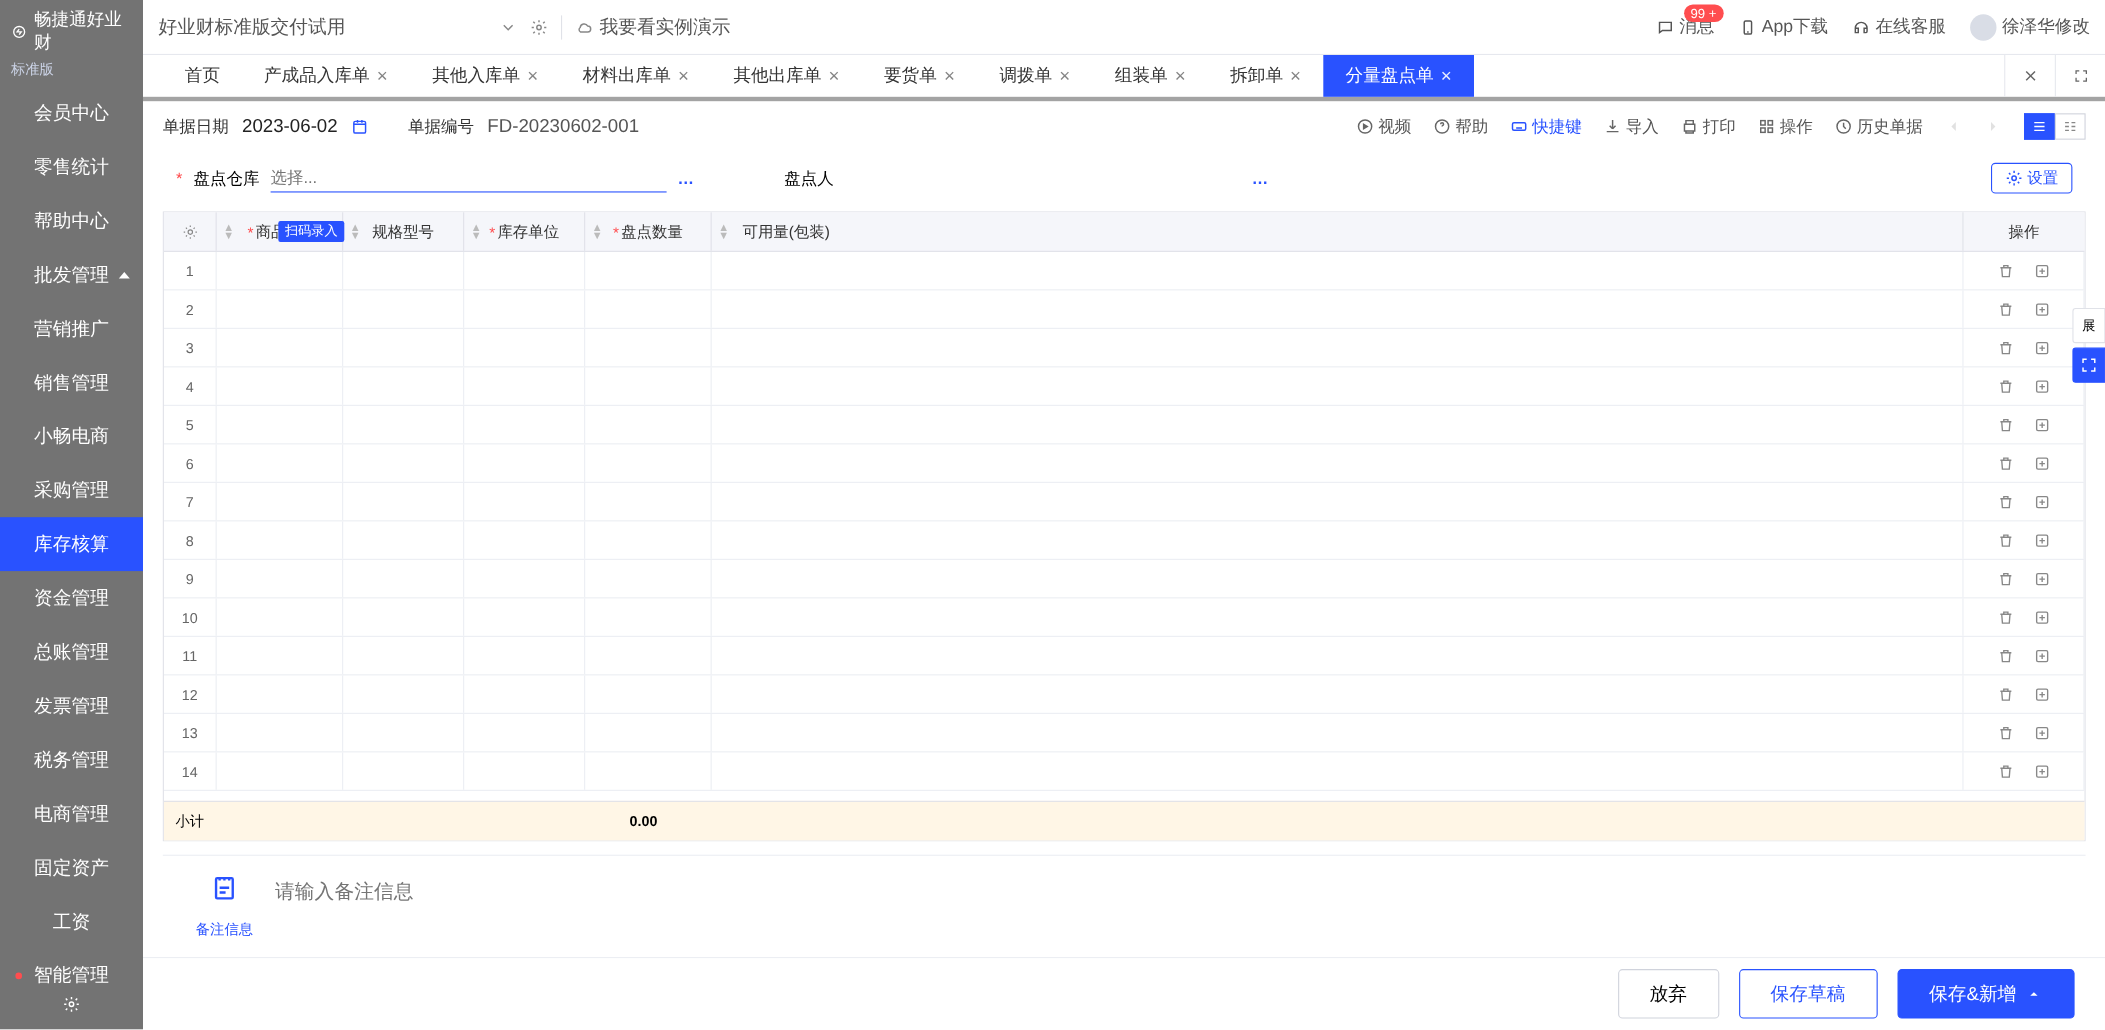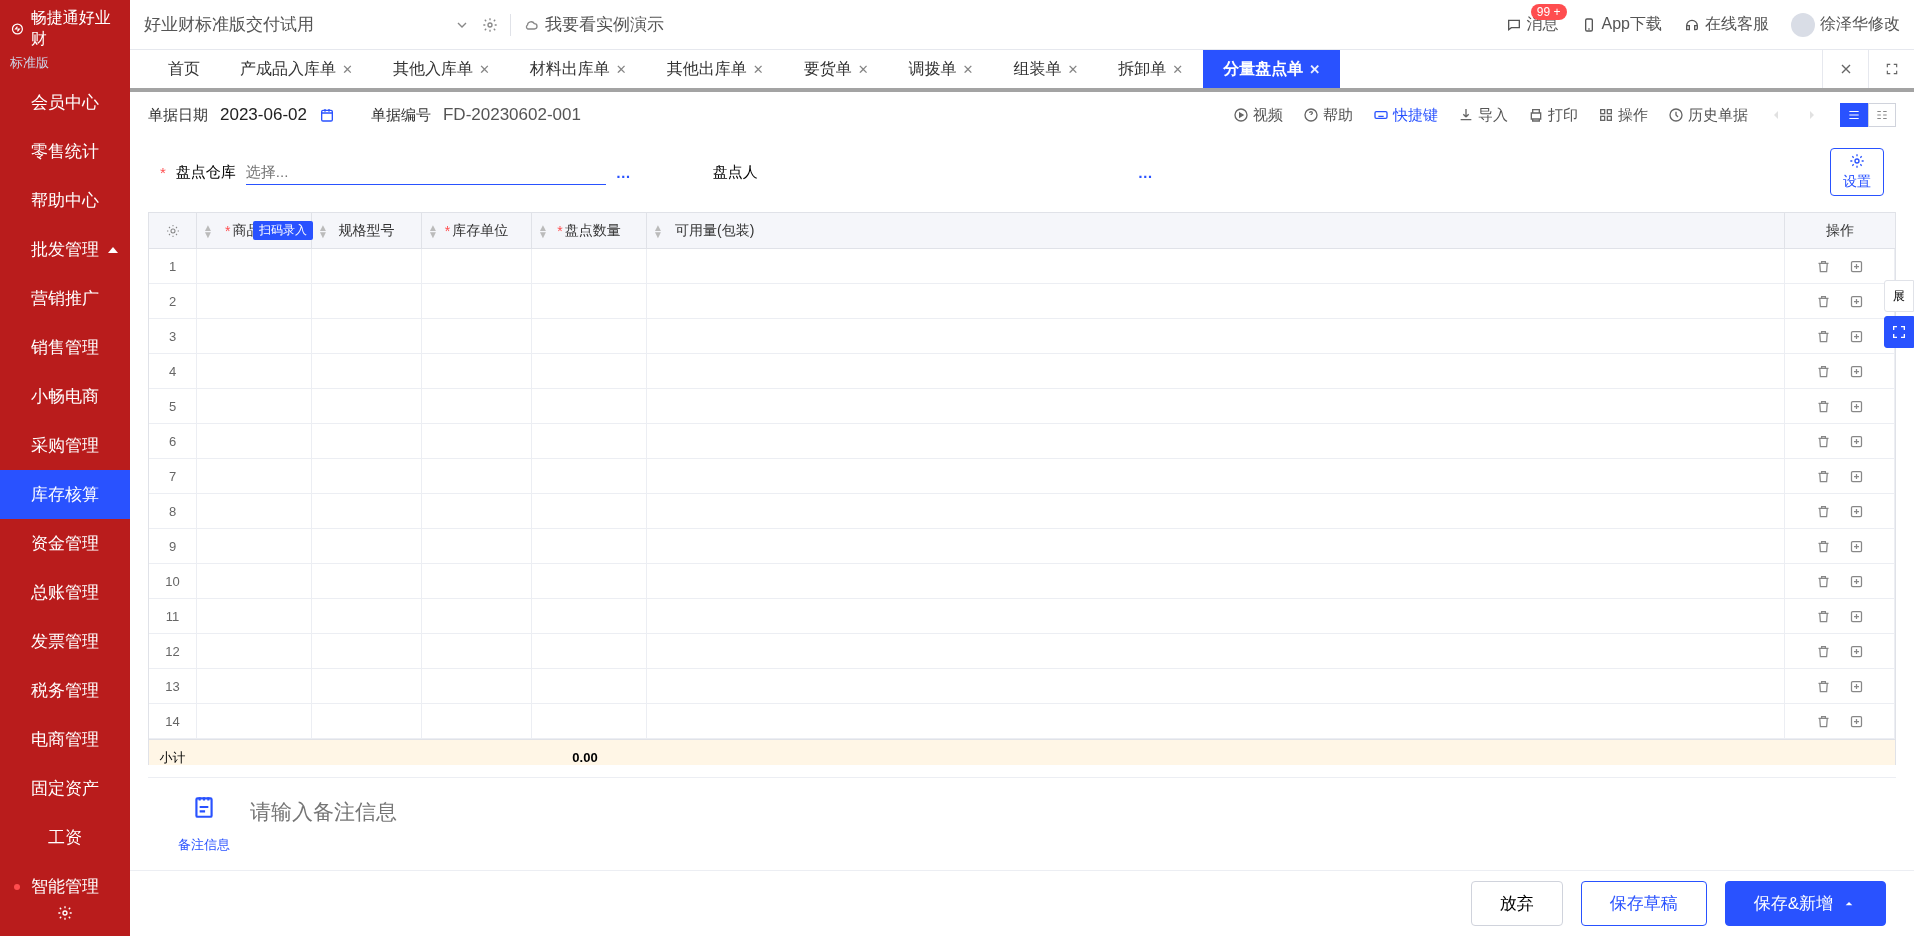--- a/index.html
+++ b/index.html
@@ -1,19 +1,19 @@
 <!DOCTYPE html>
 <html><head>
 <meta charset="utf-8">
 <style>
 * { margin:0; padding:0; box-sizing:border-box; font-family:"Microsoft YaHei",-apple-system,BlinkMacSystemFont,sans-serif; }
 body { width:1914px; height:936px; overflow:hidden; background:#fff; display:flex; }
 
 
-.sidebar { width:130px; height:100%; background:#b91c1c; color:#fff; display:flex; flex-direction:column; font-size:17px; }
+.sidebar { width:130px; height:100%; background:#737373; color:#fff; display:flex; flex-direction:column; font-size:17px; }
 .sidebar-logo { display:flex; align-items:center; gap:6px; padding:8px 10px; font-size:16px; font-weight:500; }
 .sidebar-logo-sub { font-size:13px; color:#cbd3e6; padding:0 10px 6px; margin-top:-4px; }
 .sidebar-menu { flex:1; overflow-y:auto; }
 .sidebar-item { height:49px; display:flex; align-items:center; justify-content:center; cursor:pointer; position:relative;text-align:right; }
 .sidebar-item.active { background:#2952ff; }
 .sidebar-item.has-child::after { content:""; border-left:5px solid transparent; border-right:5px solid transparent; border-bottom:6px solid #fff; position:absolute; right:12px; }
 .sidebar-item .dot { width:6px; height:6px; border-radius:50%; background:#ff4d4f; position:absolute; left:14px; }
 .sidebar-gear { text-align:center; padding:10px 0; }
 
 
@@ -26,21 +26,21 @@
 .demo-link { display:flex; align-items:center; gap:6px; cursor:pointer; }
 .top-spacer { flex:1; }
 .top-actions { display:flex; align-items:center; gap:22px; font-size:16px; }
 .top-actions .act { display:flex; align-items:center; gap:5px; cursor:pointer; position:relative; }
 .badge { position:absolute; top:-10px; right:-8px; background:#ff4d4f; color:#fff; font-size:12px; padding:0 6px; border-radius:10px; line-height:16px; }
 .avatar { width:24px; height:24px; border-radius:50%; background:#d9dde6; display:inline-block; }
 
 
 .tabs { height:42px; display:flex; align-items:stretch; border-bottom:4px solid #a3a3a3; padding-left:18px; font-size:16px; color:#333; }
 .tab { display:flex; align-items:center; gap:6px; padding:0 20px; cursor:pointer; position:relative; }
-.tab.active { background:#2952ff; color:#fff;font-weight:bold; }
+.tab.active { background:#2952ff; color:#fff; }
 .tab .tab-close { font-size:13px; opacity:.6; }
 .tab.active .tab-close { opacity:.9; }
 .tabs-close-all { width:46px; display:flex; align-items:center; justify-content:center; border-left:1px solid #e6e8ee; margin-left:auto; cursor:pointer; }
 .tabs-fs { width:46px; display:flex; align-items:center; justify-content:center; border-left:1px solid #e6e8ee; cursor:pointer; }
 
 
 .toolbar { height:46px; display:flex; align-items:center; padding:0 18px; font-size:15px; color:#555; gap:12px; }
 .field-label { color:#333; }
 .date-value { color:#222; font-size:17px; }
 .tool-spacer { flex:1; }
@@ -50,21 +50,21 @@
 .view-toggle .vt { width:28px; height:24px; display:flex; align-items:center; justify-content:center; border:1px solid #d0d3dc; cursor:pointer; }
 .view-toggle .vt.active { background:#2952ff; border-color:#2952ff; color:#fff; }
 
 
 .form-row { display:flex; align-items:center; padding:10px 30px 16px; gap:80px; font-size:15px; }
 .form-item { display:flex; align-items:center; gap:10px; }
 .req { color:#ff4d4f; }
 .form-input { width:360px; border:none; border-bottom:1px solid #2952ff; font-size:15px; padding:4px 0; outline:none; }
 .form-input.plain { border-bottom:1px solid transparent; }
 .ellipsis-btn { color:#2952ff; font-weight:bold; letter-spacing:2px; cursor:pointer; }
-.settings-btn { margin-left:auto; border:1px solid #2952ff; color:#2952ff; padding:4px 12px; border-radius:4px; display:flex; align-items:center; gap:4px; cursor:pointer; font-size:14px;flex-direction:column; }
+.settings-btn { margin-left:auto; border:1px solid #2952ff; color:#2952ff; padding:4px 12px; border-radius:4px; display:flex; align-items:center; gap:4px; cursor:pointer; font-size:14px; }
 
 
 .table-wrap { padding:0 18px; flex:1; overflow:hidden; display:flex; flex-direction:column; }
 .grid { border:1px solid #e0e2e8; flex:1; display:flex; flex-direction:column; }
 .grid-head { display:flex; background:#f5f6fa; border-bottom:1px solid #e0e2e8; font-size:14px; color:#333; height:36px; }
 .gh { display:flex; align-items:center; justify-content:center; border-right:1px solid #e0e2e8; position:relative; }
 .gh .sort { position:absolute; left:6px; color:#bbb; font-size:10px; line-height:7px; }
 .gh .hreq { color:#ff4d4f; margin-right:2px; }
 .gh-rownum { width:48px; }
 .gh-prod { width:115px; justify-content:flex-start; padding-left:28px; }
@@ -86,21 +86,21 @@
 .gd-ops { width:110px; border-right:none; gap:18px; }
 .gd-ops svg { cursor:pointer; }
 .grid-foot { display:flex; height:36px; background:#fff6e6; font-size:13px; border-top:1px solid #e0e2e8; }
 .grid-foot > div { display:flex; align-items:center; justify-content:center; border-right:1px solid transparent; }
 .gf-label { width:48px; }
 .gf-qty { width:115px; justify-content:flex-end; padding-right:8px; font-weight:bold; }
 
 
 .remark { display:flex; align-items:flex-start; padding:16px 30px; gap:20px; border-top:1px solid #eceef3; margin:12px 18px 0; }
 .remark-icon-col { display:flex; flex-direction:column; align-items:center; gap:16px; color:#2952ff; font-size:13px; }
-.remark-input { flex:1; border:none; font-size:21px; outline:none; padding:6px 0; }
+.remark-input { flex:1; border:none; font-size:18px; outline:none; padding:6px 0; }
 
 
 .footer { height:66px; display:flex; align-items:center; justify-content:flex-end; gap:18px; padding:0 28px; border-top:1px solid #eceef3; }
 .btn { padding:10px 28px; border:1px solid #d0d3dc; border-radius:4px; font-size:17px; cursor:pointer; background:#fff; }
 .btn-outline { border-color:#2952ff; color:#2952ff; }
 .btn-primary { background:#2952ff; border-color:#2952ff; color:#fff; display:flex; align-items:center; gap:8px; }
 
 
 .right-floaters { position:absolute; right:0; top:280px; display:flex; flex-direction:column; gap:4px; }
 .floater { width:30px; height:32px; background:#fff; border:1px solid #e0e2e8; display:flex; align-items:center; justify-content:center; font-size:12px; cursor:pointer; border-radius:3px 0 0 3px; }

